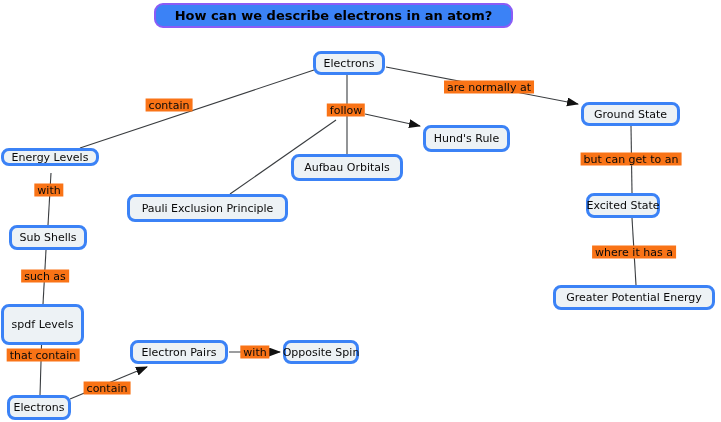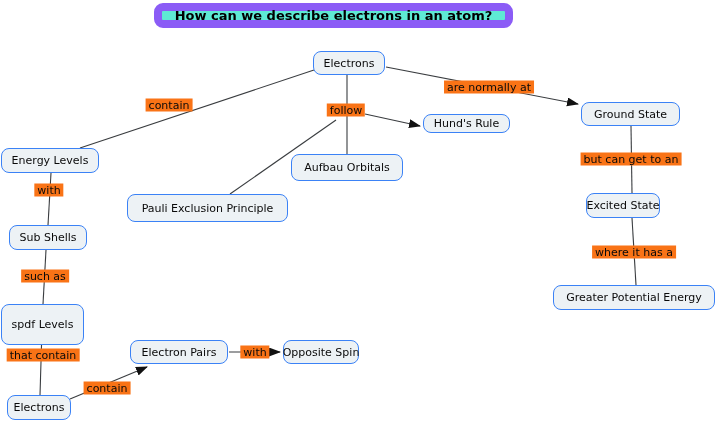--- a/index.html
+++ b/index.html
@@ -19,35 +19,35 @@
     position: absolute;
     left: 0;
     top: 0;
     width: 721px;
     height: 422px;
   }
   .node {
     position: absolute;
     box-sizing: border-box;
     background: #edf2f5;
-    border: 1px solid #3b82f6;
+    border: 3px solid #3b82f6;
     border-radius: 8px;
     display: flex;
     align-items: center;
     justify-content: center;
     font-size: 11px;
     color: #0a0a0a;
     white-space: nowrap;
     cursor: default;
   }
   .title-node {
     position: absolute;
     box-sizing: border-box;
-    background: #5eead4;
-    border: 8px solid #8b5cf6;
+    background: #3b82f6;
+    border: 2px solid #8b5cf6;
     border-radius: 9px;
     display: flex;
     align-items: center;
     justify-content: center;
     font-size: 13px;
     font-weight: bold;
     color: #000000;
     white-space: nowrap;
   }
   .link-label {
@@ -99,28 +99,28 @@
       <div class="link-label" style="left: 631px; top: 159px;">but can get to an</div>
       <div class="link-label" style="left: 634px; top: 252px;">where it has a</div>
       <div class="link-label" style="left: 49px; top: 190px;">with</div>
       <div class="link-label" style="left: 45px; top: 276px;">such as</div>
       <div class="link-label" style="left: 43px; top: 355px;">that contain</div>
       <div class="link-label" style="left: 107px; top: 388px;">contain</div>
       <div class="link-label" style="left: 255px; top: 352px;">with</div>
     </div>
   <div id="node-layer">
       <div class="node" style="left: 313px; top: 51px; width: 72px; height: 24px;">Electrons</div>
-      <div class="node" style="left: 1px; top: 148px; width: 98px; height: 25px; text-align: right;">Energy Levels</div>
+      <div class="node" style="left: 1px; top: 148px; width: 98px; height: 18px; text-align: right;">Energy Levels</div>
       <div class="node" style="left: 9px; top: 225px; width: 78px; height: 25px;">Sub Shells</div>
       <div class="node" style="left: 1px; top: 304px; width: 83px; height: 41px;">spdf Levels</div>
       <div class="node" style="left: 7px; top: 395px; width: 64px; height: 25px;">Electrons</div>
       <div class="node" style="left: 130px; top: 340px; width: 98px; height: 24px; text-align: center;">Electron Pairs</div>
       <div class="node" style="left: 283px; top: 340px; width: 76px; height: 24px;">Opposite Spin</div>
       <div class="node" style="left: 127px; top: 194px; width: 161px; height: 28px;">Pauli Exclusion Principle</div>
       <div class="node" style="left: 291px; top: 154px; width: 112px; height: 27px;">Aufbau Orbitals</div>
-      <div class="node" style="left: 423px; top: 114px; width: 87px; height: 19px;">Hund's Rule</div>
+      <div class="node" style="left: 423px; top: 125px; width: 87px; height: 27px;">Hund's Rule</div>
       <div class="node" style="left: 581px; top: 102px; width: 99px; height: 24px;">Ground State</div>
       <div class="node" style="left: 586px; top: 193px; width: 74px; height: 25px;">Excited State</div>
       <div class="node" style="left: 553px; top: 285px; width: 162px; height: 25px;">Greater Potential Energy</div>
     </div>
 
   <div class="title-node" id="title-node" style="left: 154px; top: 3px; width: 359px; height: 25px;">How can we describe electrons in an atom?</div>
 </div>
 
 </body></html>

